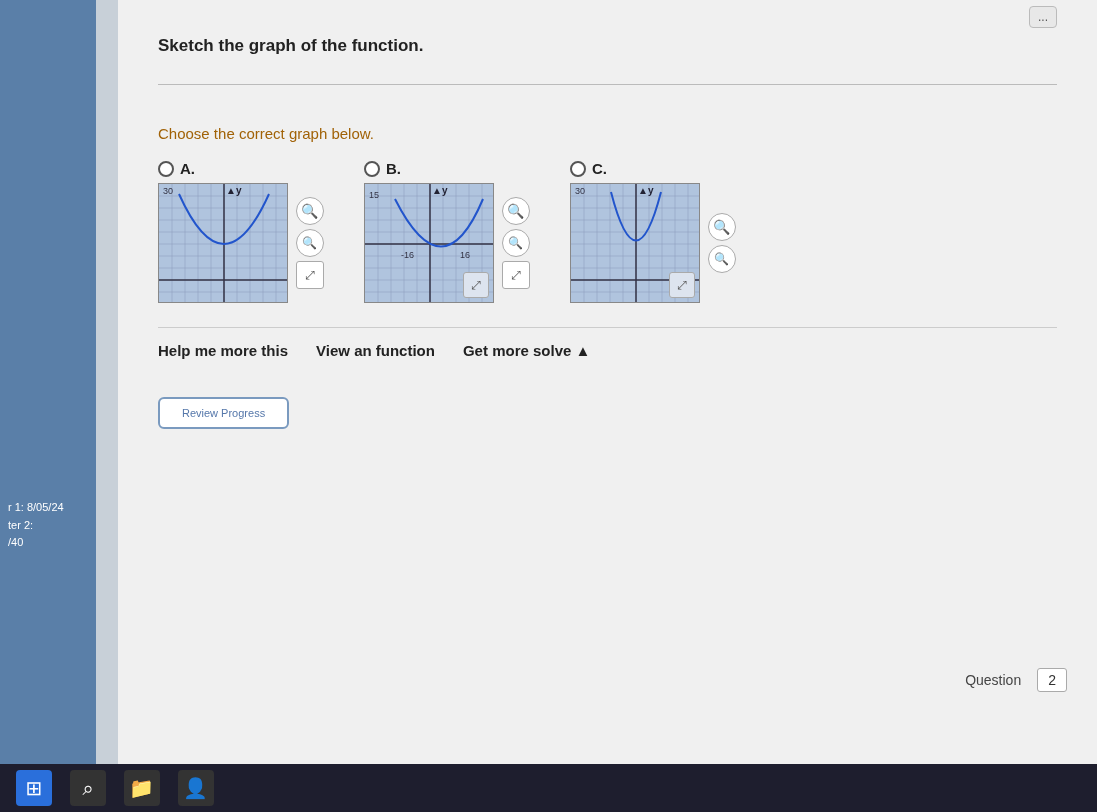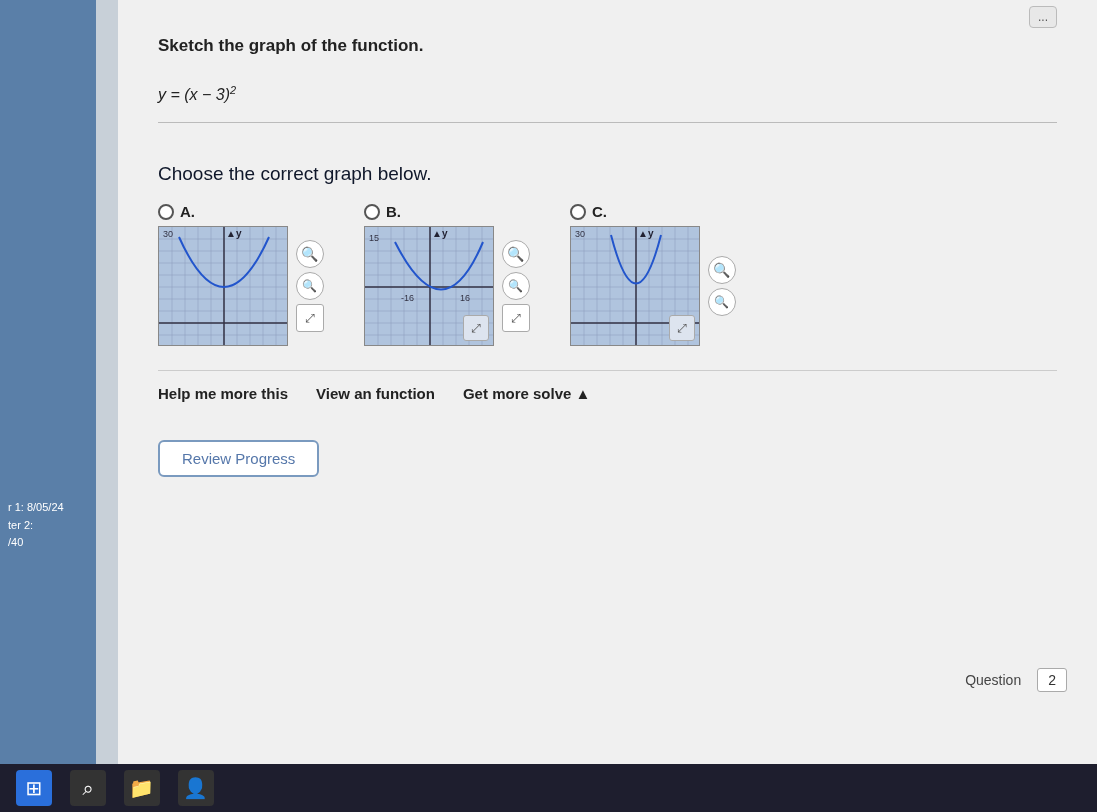--- a/index.html
+++ b/index.html
@@ -70,22 +70,22 @@
       background: #e8e8e8;
       border: 1px solid #bbb;
       border-radius: 4px;
       padding: 3px 8px;
       font-size: 12px;
       cursor: pointer;
       color: #555;
     }
 
     .choose-label {
-      font-size: 19px;
-      color: #0f172a;
+      font-size: 15px;
+      color: #a16207;
       margin-bottom: 18px;
       clear: both;
       margin-top: 40px;
     }
 
     .options-row {
       display: flex;
       flex-direction: row;
       gap: 0px;
       align-items: flex-start;
@@ -214,21 +214,21 @@
       text-decoration: none;
       background: none;
       border: none;
     }
 
     .review-progress-btn {
       display: inline-block;
       border: 2px solid #7a9abf;
       border-radius: 6px;
       padding: 8px 22px;
-      font-size: 15px;
+      font-size: 11px;
       color: #5577aa;
       background: #fff;
       cursor: pointer;
       margin-top: 10px;
       font-weight: normal;
     }
 
     .question-counter {
       position: absolute;
       right: 30px;
@@ -287,23 +287,20 @@
     <div>/40</div>
   </div>
 </div>
 
 <div class="main-content">
 
   <button class="more-btn">...</button>
 
   <div class="question-title">Sketch the graph of the function.</div>
 
-  <div class="equation">
-    y = (x − 3)<sup>2</sup>
-  </div>
 
   <hr class="divider">
 
   <div class="choose-label">Choose the correct graph below.</div>
 
   <div class="options-row">
 
     <div class="option-block">
       <div class="option-label-row">
         <span class="radio-circle"></span>

